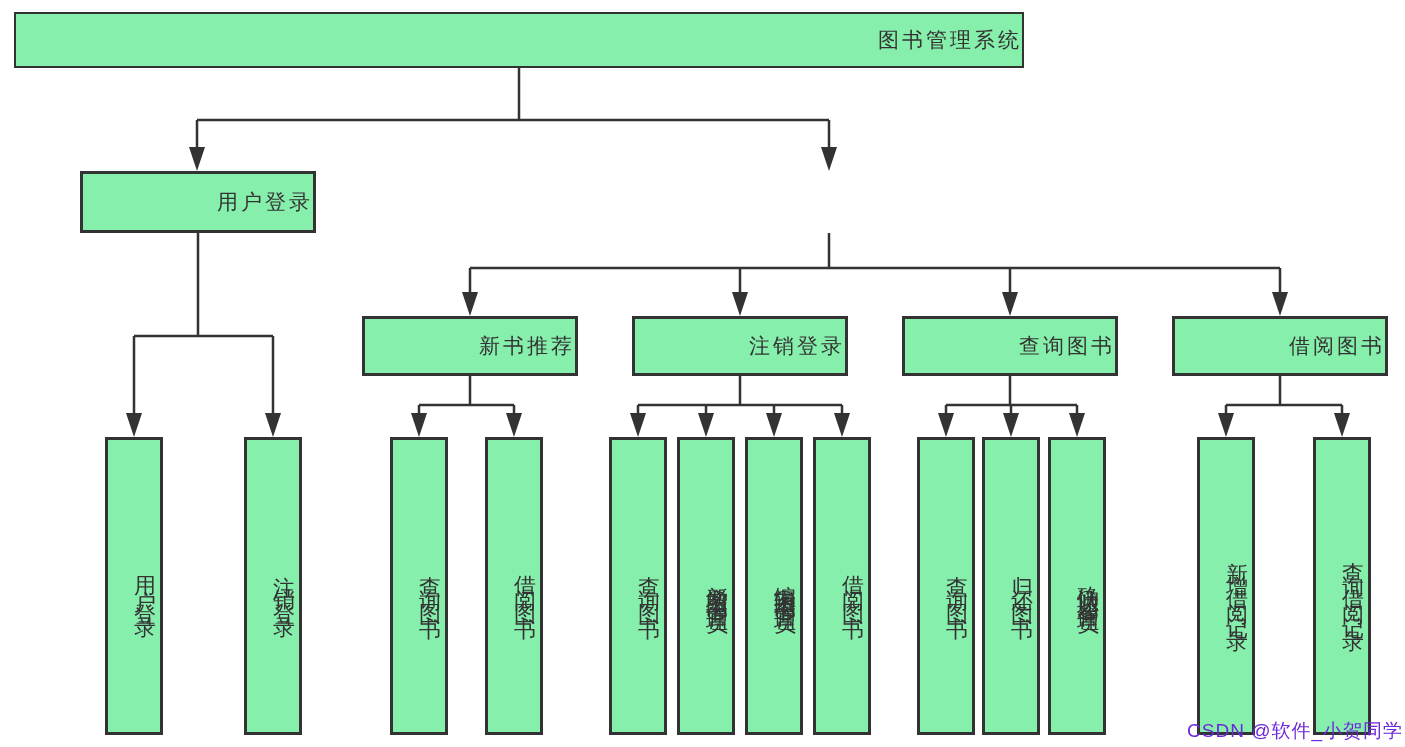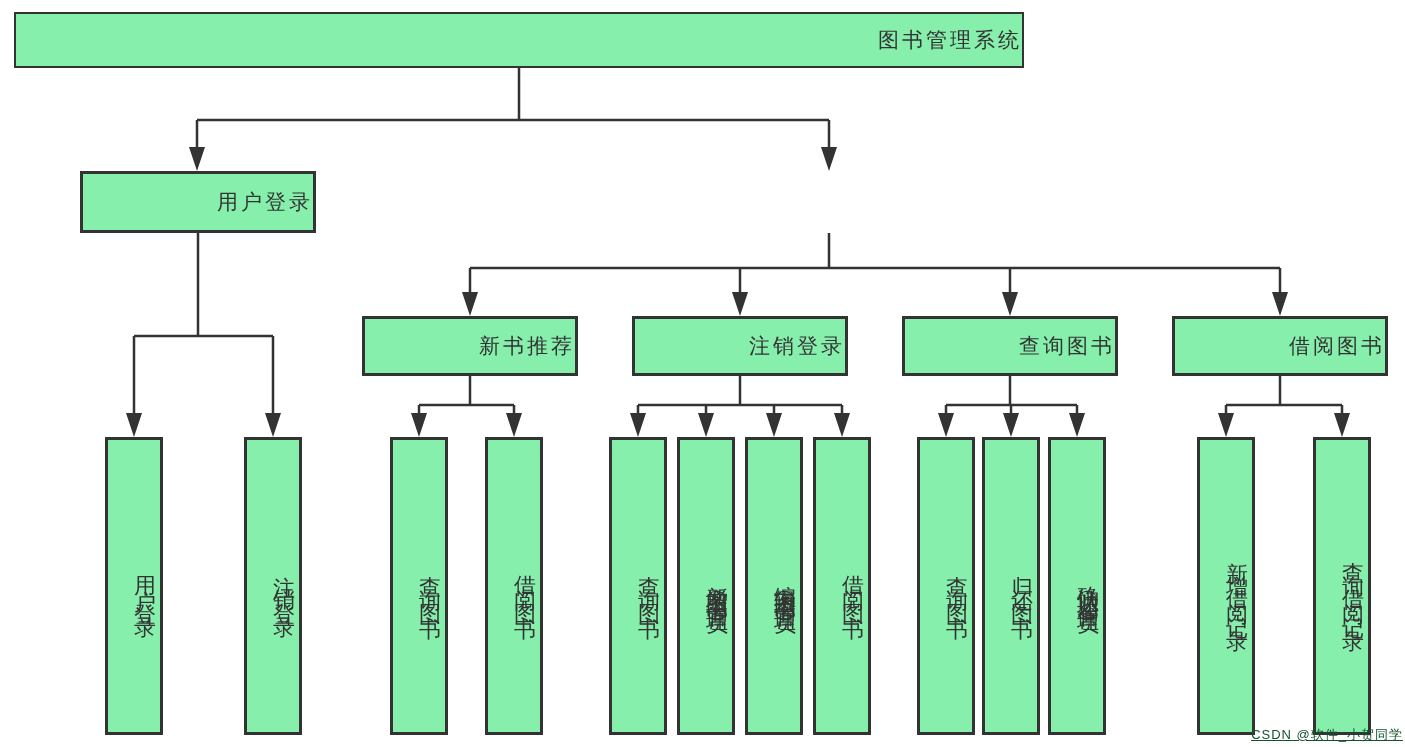--- a/index.html
+++ b/index.html
@@ -34,26 +34,25 @@
     left: 0; top: 0;
     width: 1405px; height: 747px;
     pointer-events: none;
   }
   .connectors path { stroke: #333333; stroke-width: 2.5; fill: none; }
   .connectors polygon { fill: #333333; stroke: none; }
   .watermark {
     position: absolute;
     right: 2px;
     bottom: 3px;
-    font-size: 13px;
-    color: #14532d;
+    font-size: 19px;
+    color: #6d28d9;
     letter-spacing: 1px;
     z-index: 5;
     white-space: nowrap;
-    text-decoration: underline;
   }
 </style>
 </head>
 <body>
 
 <div class="canvas">
 
   <svg class="connectors" viewBox="0 0 1405 747" xmlns="http://www.w3.org/2000/svg">
 
     <path d="M519 68 V120 M197 120 H829 M197 120 V165 M829 120 V165"></path>

